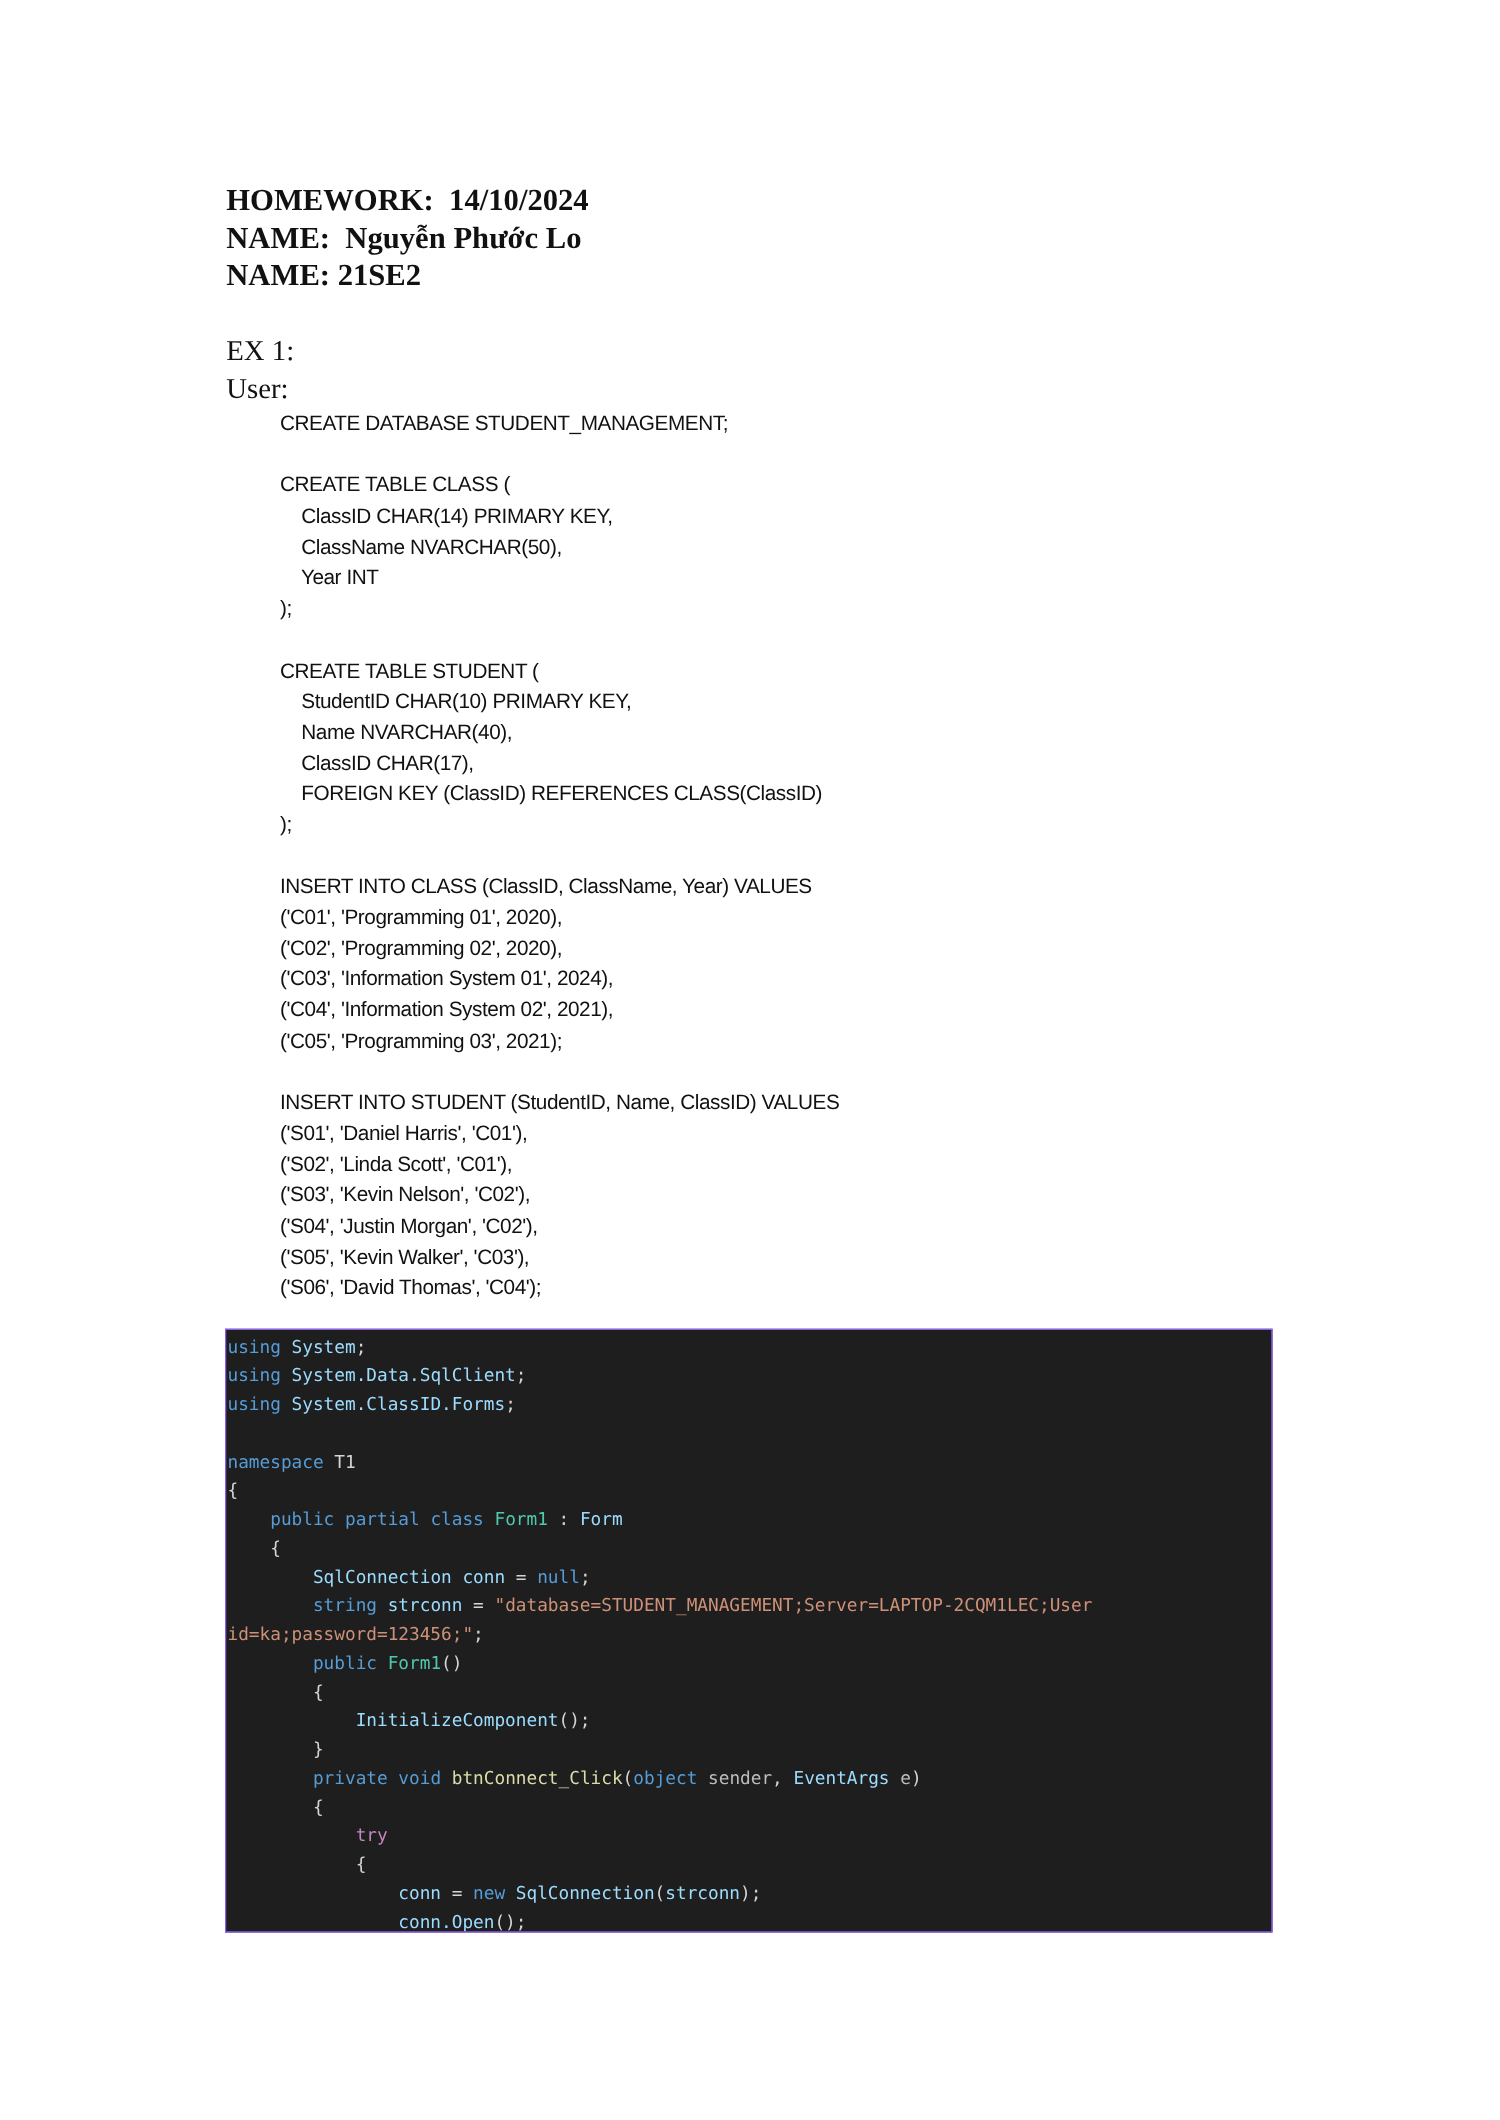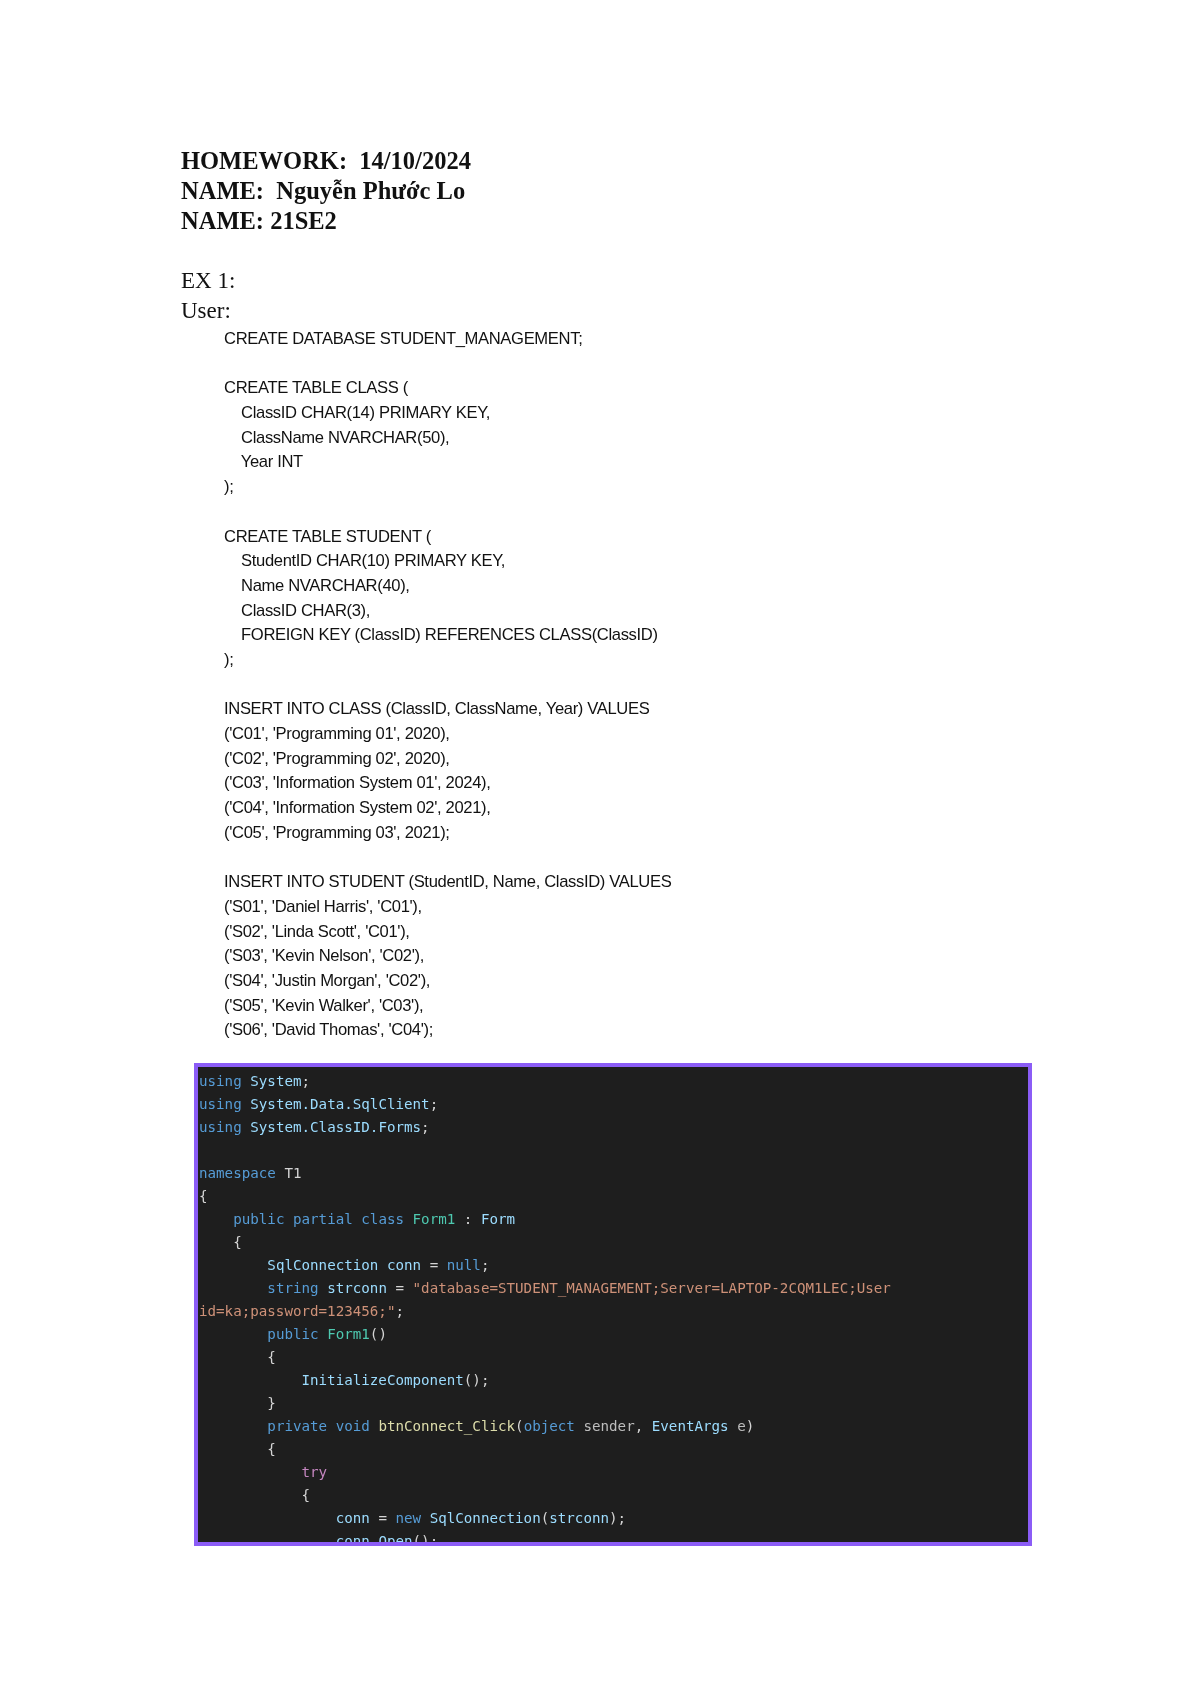--- a/index.html
+++ b/index.html
@@ -57,28 +57,27 @@
       white-space: pre;
     }
 
     .code {
       position: absolute;
       left: 180px;
       top: 1063px;
       width: 838px;
       height: 483px;
       background: #1e1e1e;
-      border: 4px solid #8b5cf6;
+      border: 1px solid #8b5cf6;
       box-sizing: border-box;
       overflow: hidden;
       font-family: "DejaVu Sans Mono", "Liberation Mono", monospace;
       font-size: 14.2px;
       color: #d4d4d4;
       padding-top: 3px;
-      margin-left: 14px;
     }
     .code .cl {
       height: 23px;
       line-height: 23px;
       white-space: pre;
       padding-left: 1px;
     }
     .kw   { color: #569cd6; }
     .ctl  { color: #c586c0; }
     .type { color: #4ec9b0; }
@@ -108,21 +107,21 @@
     <div class="ln"></div>
     <div class="ln">CREATE TABLE CLASS (</div>
     <div class="ln">    ClassID CHAR(14) PRIMARY KEY,</div>
     <div class="ln">    ClassName NVARCHAR(50),</div>
     <div class="ln">    Year INT</div>
     <div class="ln">);</div>
     <div class="ln"></div>
     <div class="ln">CREATE TABLE STUDENT (</div>
     <div class="ln">    StudentID CHAR(10) PRIMARY KEY,</div>
     <div class="ln">    Name NVARCHAR(40),</div>
-    <div class="ln">    ClassID CHAR(3),</div>
+    <div class="ln">    ClassID CHAR(17),</div>
     <div class="ln">    FOREIGN KEY (ClassID) REFERENCES CLASS(ClassID)</div>
     <div class="ln">);</div>
     <div class="ln"></div>
     <div class="ln">INSERT INTO CLASS (ClassID, ClassName, Year) VALUES</div>
     <div class="ln">('C01', 'Programming 01', 2020),</div>
     <div class="ln">('C02', 'Programming 02', 2020),</div>
     <div class="ln">('C03', 'Information System 01', 2024),</div>
     <div class="ln">('C04', 'Information System 02', 2021),</div>
     <div class="ln">('C05', 'Programming 03', 2021);</div>
     <div class="ln"></div>

